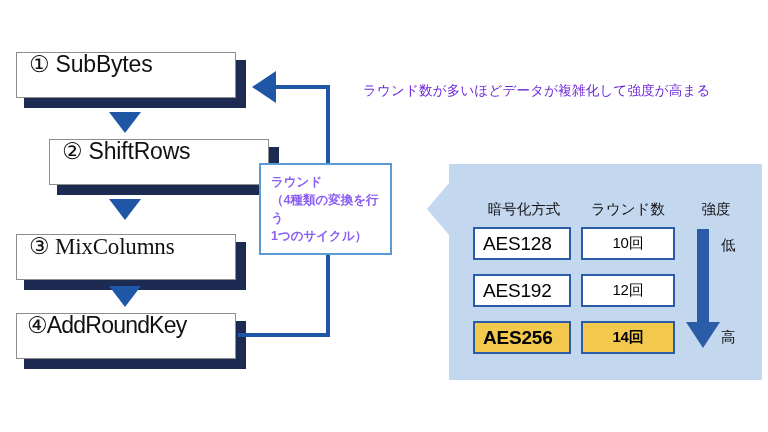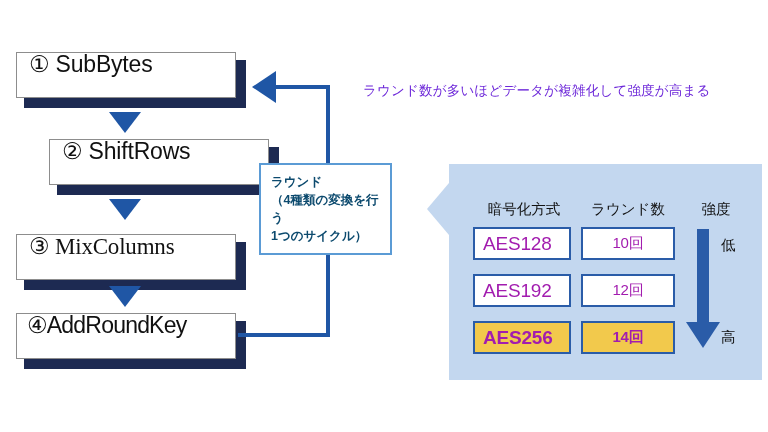--- a/index.html
+++ b/index.html
@@ -87,21 +87,21 @@
     position: absolute;
     background: #ffffff;
     border: 2px solid #5b9bd5;
     box-sizing: border-box;
     padding: 8px 6px 6px 10px;
   }
   .round-text {
     font-size: 12.5px;
     font-weight: bold;
     line-height: 1.45;
-    color: #0c4a6e;
+    color: #8b5cf6;
     white-space: pre-line;
   }
 
   
   .panel {
     position: absolute;
     background: #c3d7ef;
   }
   .panel-notch {
     position: absolute;
@@ -133,21 +133,21 @@
     padding-left: 8px;
   }
   .cell.rounds {
     justify-content: center;
   }
   .cell.hl {
     background: #f2c94c;
   }
   .cell-text {
     font-size: 19px;
-    color: #a21caf;
+    color: #000000;
     white-space: nowrap;
     letter-spacing: -0.2px;
   }
   .cell-text.rounds-text {
     font-size: 15px;
   }
   .cell.hl .cell-text {
     font-weight: bold;
   }
 

